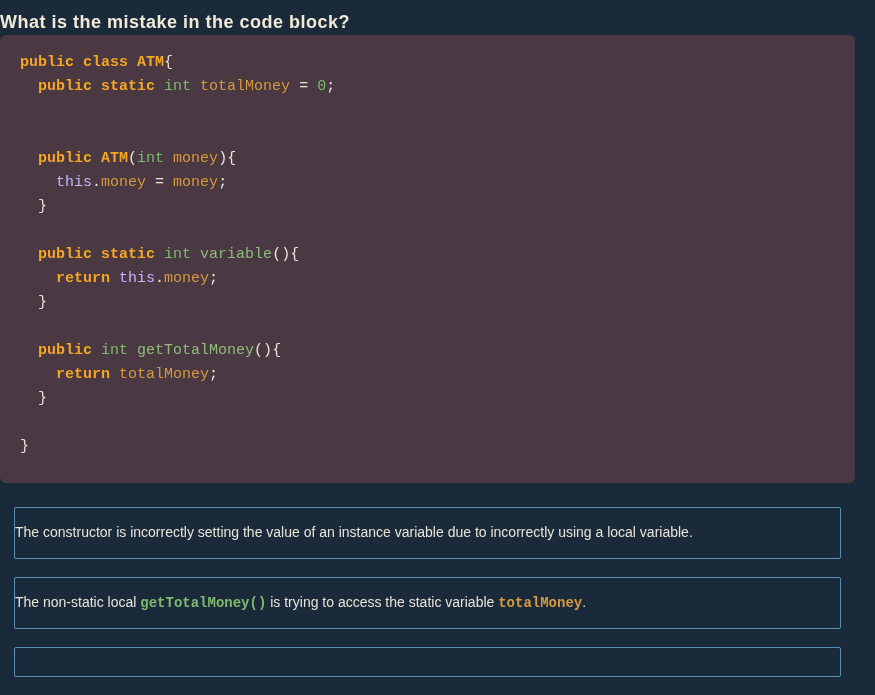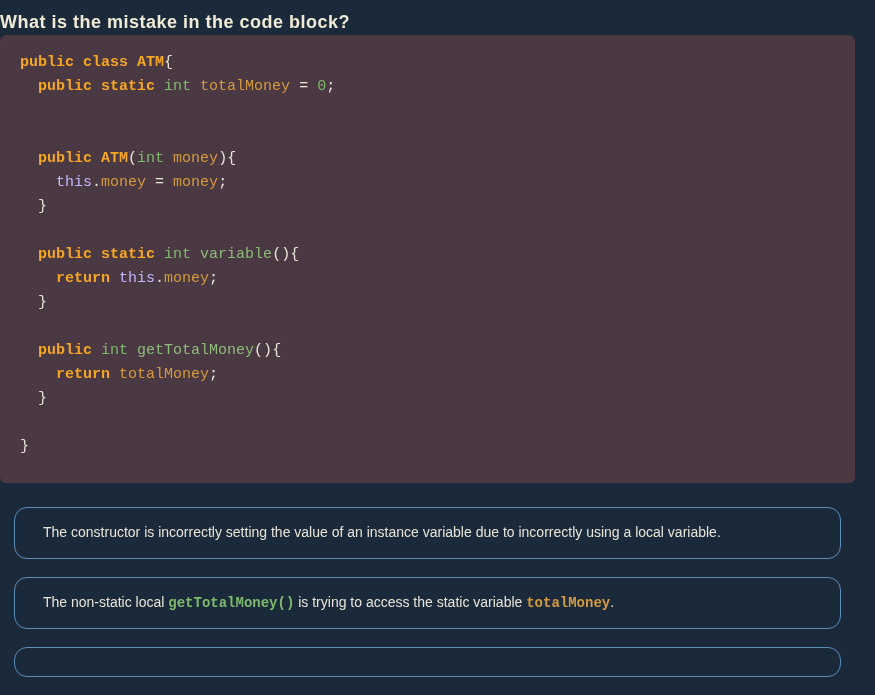--- a/index.html
+++ b/index.html
@@ -36,27 +36,27 @@
     .cls { color: #f5a623; font-weight: bold; }
     .method { color: #8fbc7a; }
     .field { color: #d69a3e; }
     .num { color: #7fb96e; }
     .punct { color: #e8e4d8; }
     .thisref { color: #c4b5fd; }
 
     .options { padding: 0 14px; }
     .option {
       border: 1px solid #5a8fb8;
-      padding: 14px 28px;
+      padding: 14px 0;
       margin-bottom: 18px;
       font-size: 14px;
       color: #e8e4d8;
       line-height: 1.5;
       cursor: pointer;
-      border-radius: 13px;
+      border-radius: 2px;
     }
     .opt-code { color: #7fb96e; font-family: 'Courier New', monospace; font-weight: bold; }
     .opt-code-alt { color: #d69a3e; font-family: 'Courier New', monospace; font-weight: bold; }
   </style>
 </head>
 <body>
 
 <div class="container">
   <div class="question-title">What is the mistake in the code block?</div>
 

